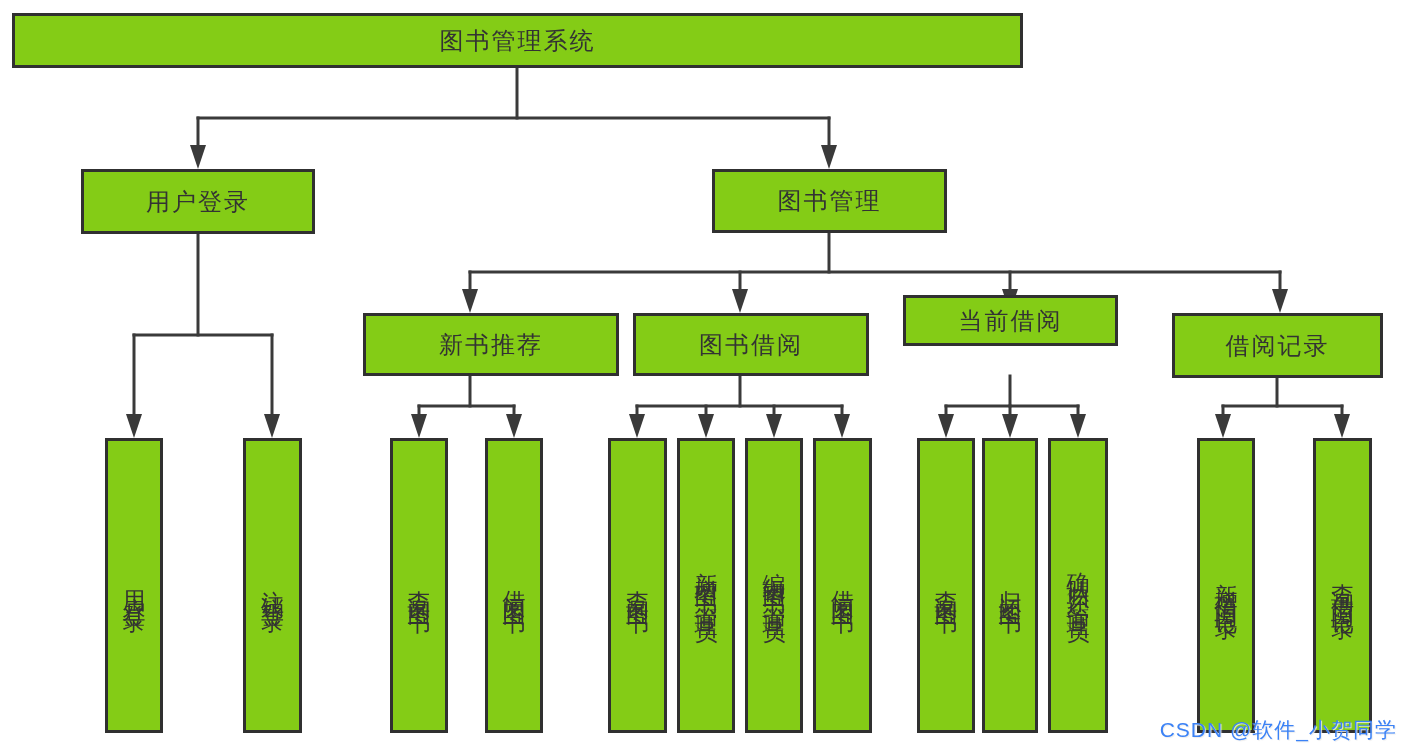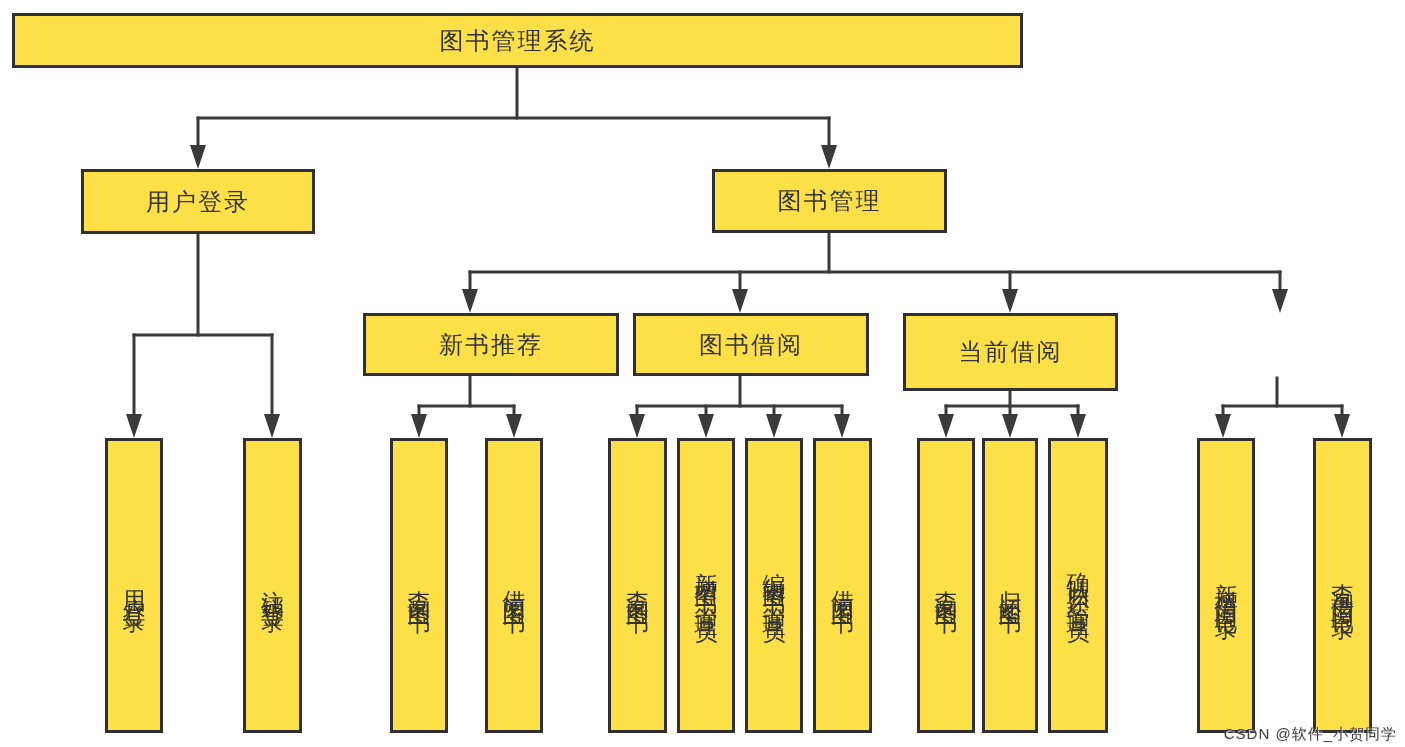--- a/index.html
+++ b/index.html
@@ -15,21 +15,21 @@
     position: absolute;
     left: 0; top: 0;
     width: 1405px; height: 747px;
     z-index: 1;
     pointer-events: none;
   }
   .node {
     position: absolute;
     box-sizing: border-box;
     border: 3px solid #303030;
-    background: #fde047;
+    background: #84cc16;
     color: #333333;
     display: flex;
     align-items: center;
     justify-content: center;
     z-index: 2;
   }
   .node.h {
     font-size: 24px;
     letter-spacing: 2px;
     white-space: nowrap;
@@ -39,22 +39,22 @@
     writing-mode: vertical-lr;
     text-orientation: mixed;
     letter-spacing: 7px;
     line-height: 1;
   }
   .watermark {
     position: absolute;
     right: 8px;
     bottom: 3px;
     z-index: 3;
-    font-size: 15px;
-    color: #404040;
+    font-size: 21px;
+    color: #3b82f6;
     text-shadow: 1px 1px 1px #ececec;
     letter-spacing: 1px;
     white-space: nowrap;
     margin-top: 27px;
   }
 </style>
 </head>
 <body>
 
 <div class="canvas">
@@ -114,21 +114,22 @@
       <polygon points="1334,414 1350,414 1342,438" fill="#3a3a3a"></polygon>
     </svg>
 
   <div class="node h" style="left:12px; top:13px; width:1011px; height:55px;">图书管理系统</div>
 
   <div class="node h" style="left:81px; top:169px; width:234px; height:65px;">用户登录</div>
   <div class="node h" style="left:712px; top:169px; width:235px; height:64px;">图书管理</div>
 
   <div class="node h" style="left:363px; top:313px; width:256px; height:63px;">新书推荐</div>
   <div class="node h" style="left:633px; top:313px; width:236px; height:63px;">图书借阅</div>
-  <div class="node h" style="left:903px; top:313px; width:215px; height:78px;">当前借阅</div>
+  <div class="node h" style="left:903px; top:295px; width:215px; height:51px;">当前借阅</div>
+  <div class="node h" style="left:1172px; top:313px; width:211px; height:65px;">借阅记录</div>
 
   <div class="node v" style="left:105px; top:438px; width:58px; height:295px;">用户登录</div>
   <div class="node v" style="left:243px; top:438px; width:59px; height:295px;">注销登录</div>
 
   <div class="node v" style="left:390px; top:438px; width:58px; height:295px;">查询图书</div>
   <div class="node v" style="left:485px; top:438px; width:58px; height:295px;">借阅图书</div>
 
   <div class="node v" style="left:608px; top:438px; width:59px; height:295px;">查询图书</div>
   <div class="node v" style="left:677px; top:438px; width:58px; height:295px;">新增图书（管理员）</div>
   <div class="node v" style="left:745px; top:438px; width:58px; height:295px;">编辑图书（管理员）</div>

